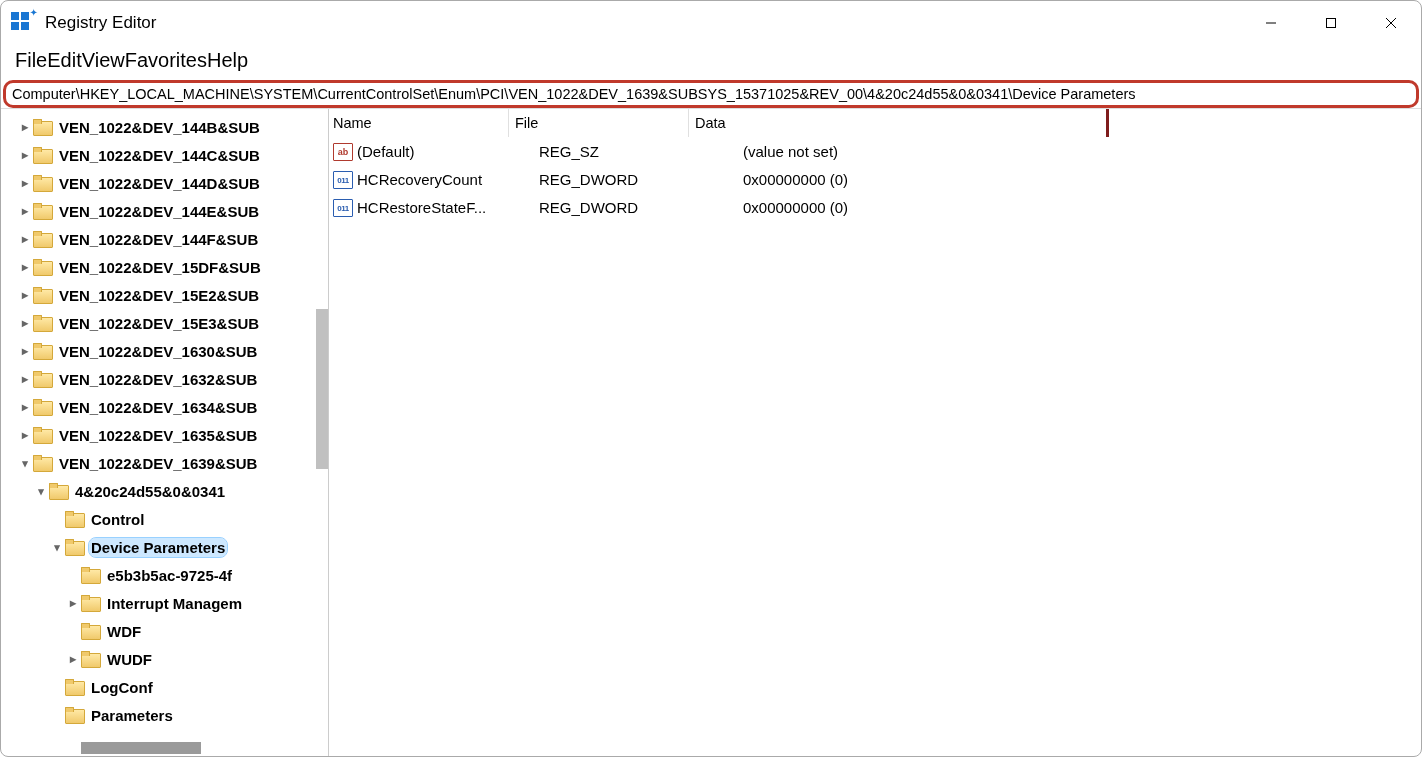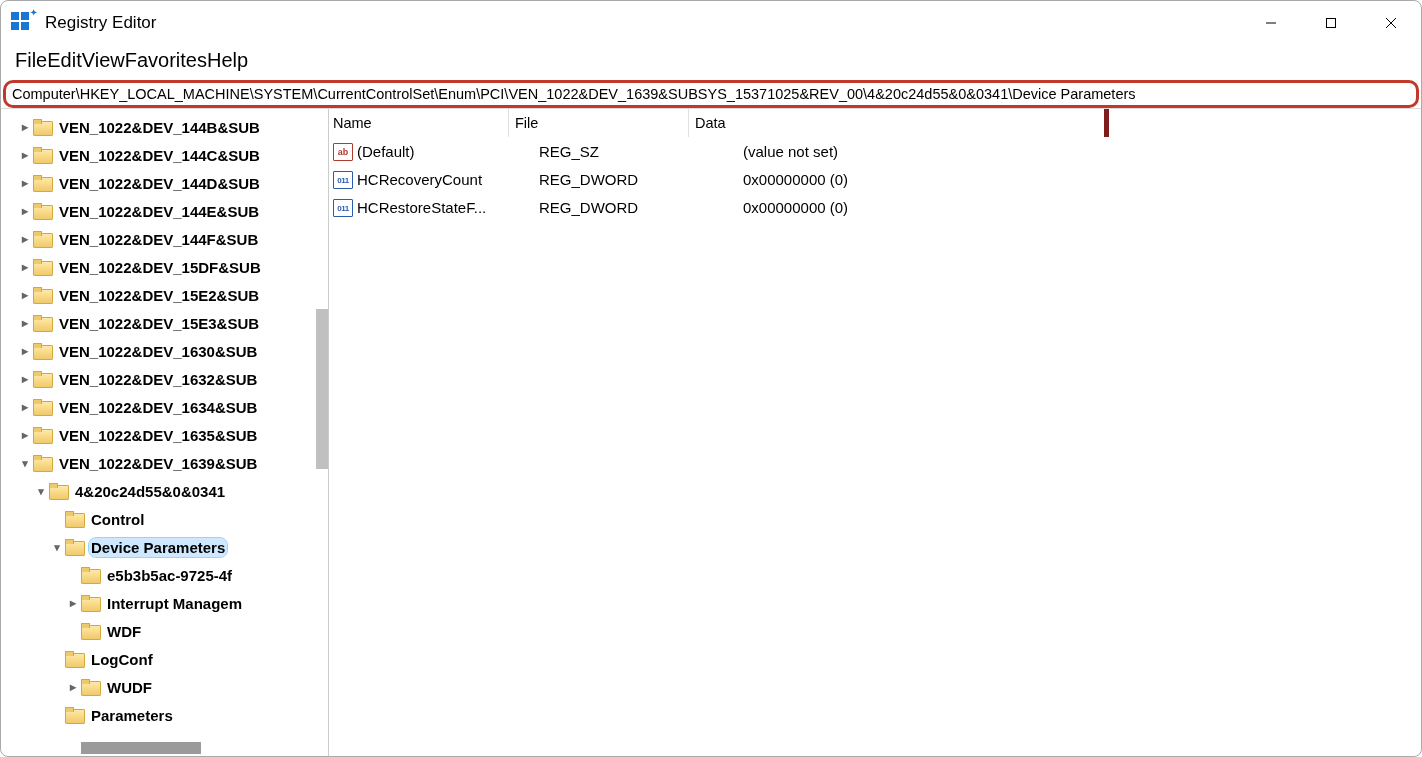--- a/index.html
+++ b/index.html
@@ -413,53 +413,53 @@
           <span class="pipe"></span>
           <span class="pipe"></span>
           <span class="chevron none"></span>
           <span class="folder-icon"></span>
           <span class="tree-label">WDF</span>
         </div>
         <div class="tree-row">
           <span class="pipe"></span>
           <span class="pipe"></span>
           <span class="pipe"></span>
+          <span class="pipe"></span>
+          <span class="chevron closed"></span>
+          <span class="folder-icon"></span>
+          <span class="tree-label">WUDF</span>
+        </div>
+        <div class="tree-row">
+          <span class="pipe"></span>
+          <span class="pipe"></span>
+          <span class="pipe"></span>
           <span class="chevron none"></span>
           <span class="folder-icon"></span>
           <span class="tree-label">LogConf</span>
-        </div>
-        <div class="tree-row">
-          <span class="pipe"></span>
-          <span class="pipe"></span>
-          <span class="pipe"></span>
-          <span class="pipe"></span>
-          <span class="chevron closed"></span>
-          <span class="folder-icon"></span>
-          <span class="tree-label">WUDF</span>
         </div>
         <div class="tree-row">
           <span class="pipe"></span>
           <span class="pipe"></span>
           <span class="pipe"></span>
           <span class="chevron none"></span>
           <span class="folder-icon"></span>
           <span class="tree-label">Parameters</span>
         </div>
       </div>
     <div class="tree-vscroll-thumb"></div>
     <div class="tree-hscroll">
       <div class="tree-hscroll-thumb"></div>
     </div>
   </div>
 
   <div class="values-panel">
     <div class="val-header">
       <div class="val-col-h col-name">Name</div>
       <div class="val-col-h col-type">File</div>
-      <div class="val-col-h col-data" style="border-right:5px solid #7f1d1d;flex:0 0 420px">Data</div>
+      <div class="val-col-h col-data" style="border-right:3px solid #7f1d1d;flex:0 0 420px">Data</div>
     </div>
     <div class="val-body" id="val-body">
         <div class="val-row">
           <div class="col-name">
             <span class="val-icon sz"></span>
             <span>(Default)</span>
           </div>
           <div class="col-type">REG_SZ</div>
           <div class="col-data">(value not set)</div>
         </div>

